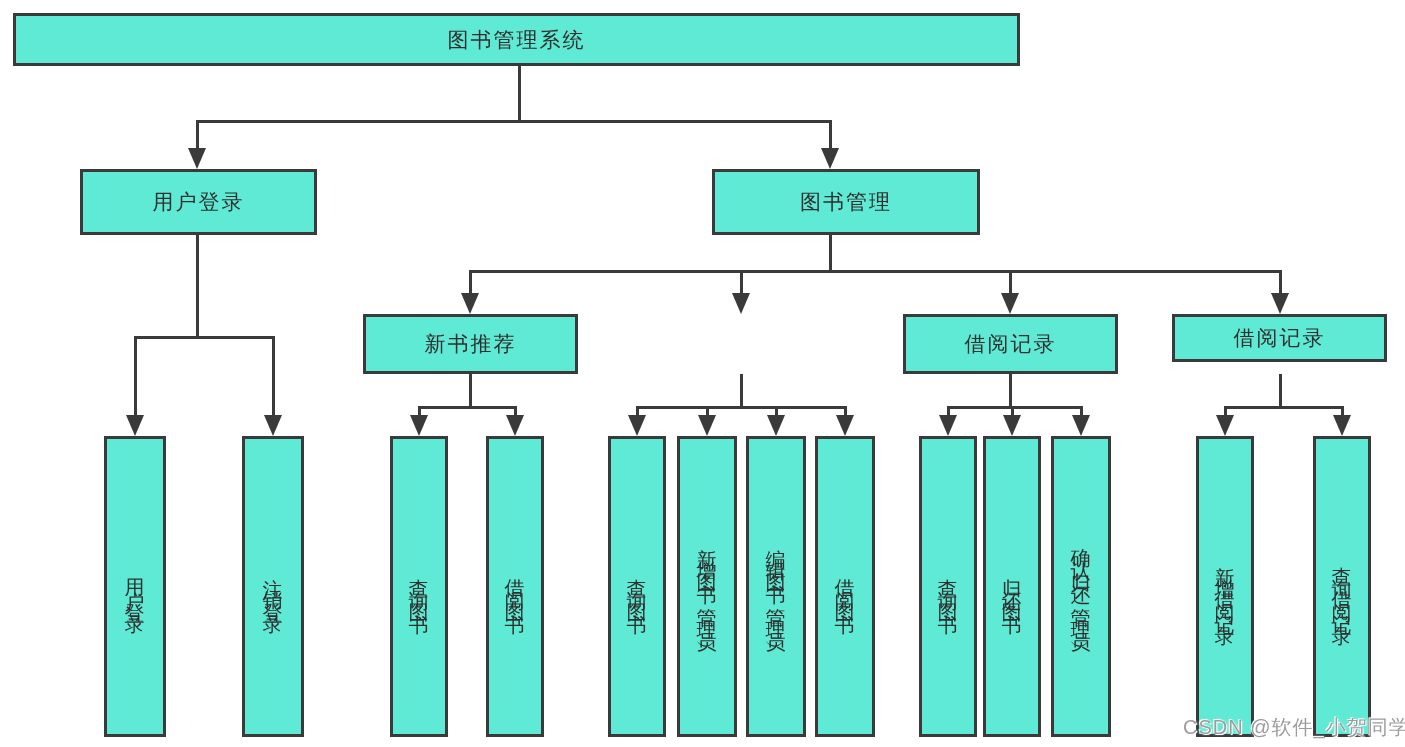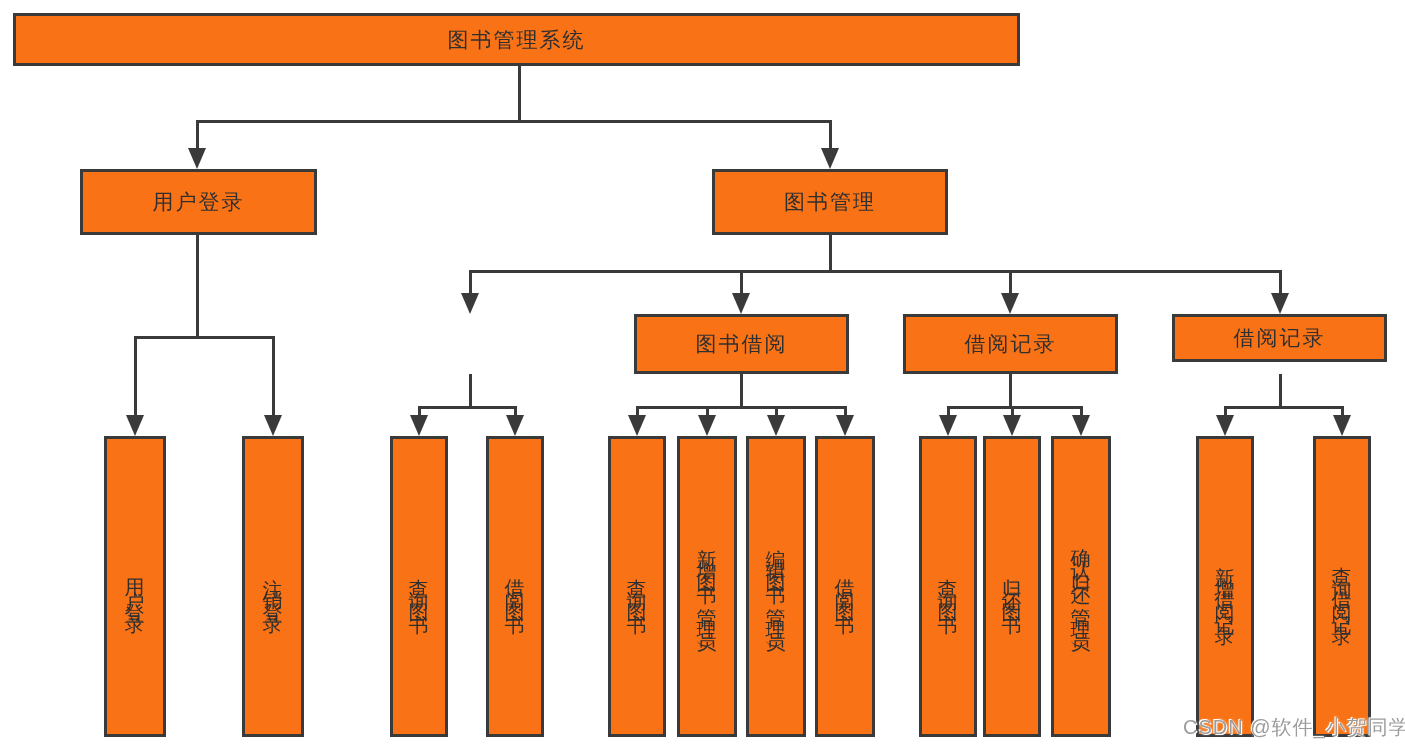--- a/index.html
+++ b/index.html
@@ -9,21 +9,21 @@
     height: 747px;
     background: #ffffff;
     font-family: "Liberation Sans", sans-serif;
     color: #2f2f2f;
     overflow: hidden;
   }
   .node {
     position: absolute;
     box-sizing: border-box;
     border: 3px solid #3a3a3a;
-    background: #f97316;
+    background: #5eead4;
     display: flex;
     align-items: center;
     justify-content: center;
     font-size: 21px;
     letter-spacing: 2px;
   }
   .vnode .vtext {
     writing-mode: vertical-rl;
     font-size: 20px;
     letter-spacing: 12px;
@@ -63,21 +63,21 @@
   <div class="vline" style="left:518px;top:66px;height:57px"></div>
   <div class="hline" style="left:196px;top:120px;width:636px"></div>
   <div class="vline" style="left:196px;top:120px;height:30px"></div>
   <div class="arrow" style="left:188px;top:148px"></div>
   <div class="vline" style="left:829px;top:120px;height:30px"></div>
   <div class="arrow" style="left:821px;top:148px"></div>
 
   <div class="node" style="left:80px;top:169px;width:237px;height:66px">
     <span>用户登录</span>
   </div>
-  <div class="node" style="left:712px;top:169px;width:236px;height:66px">
+  <div class="node" style="left:712px;top:169px;width:268px;height:66px">
     <span>图书管理</span>
   </div>
 
   <div class="vline" style="left:196px;top:235px;height:104px"></div>
   <div class="hline" style="left:134px;top:336px;width:141px"></div>
   <div class="vline" style="left:134px;top:336px;height:81px"></div>
   <div class="arrow" style="left:126px;top:415px"></div>
   <div class="vline" style="left:272px;top:336px;height:81px"></div>
   <div class="arrow" style="left:264px;top:415px"></div>
 
@@ -85,22 +85,22 @@
   <div class="hline" style="left:469px;top:270px;width:812px"></div>
   <div class="vline" style="left:469px;top:270px;height:26px"></div>
   <div class="arrow" style="left:461px;top:293px"></div>
   <div class="vline" style="left:740px;top:270px;height:26px"></div>
   <div class="arrow" style="left:732px;top:293px"></div>
   <div class="vline" style="left:1009px;top:270px;height:26px"></div>
   <div class="arrow" style="left:1001px;top:293px"></div>
   <div class="vline" style="left:1279px;top:270px;height:26px"></div>
   <div class="arrow" style="left:1271px;top:293px"></div>
 
-  <div class="node" style="left:634px;top:314px;width:215px;height:60px">
-    <span>图书借阅</span>
+  <div class="node" style="left:363px;top:314px;width:215px;height:60px">
+    <span>新书推荐</span>
   </div>
   <div class="node" style="left:903px;top:314px;width:215px;height:60px">
     <span>借阅记录</span>
   </div>
   <div class="node" style="left:1172px;top:314px;width:215px;height:48px">
     <span>借阅记录</span>
   </div>
 
   <div class="vline" style="left:469px;top:374px;height:35px"></div>
   <div class="hline" style="left:418px;top:406px;width:99px"></div>

